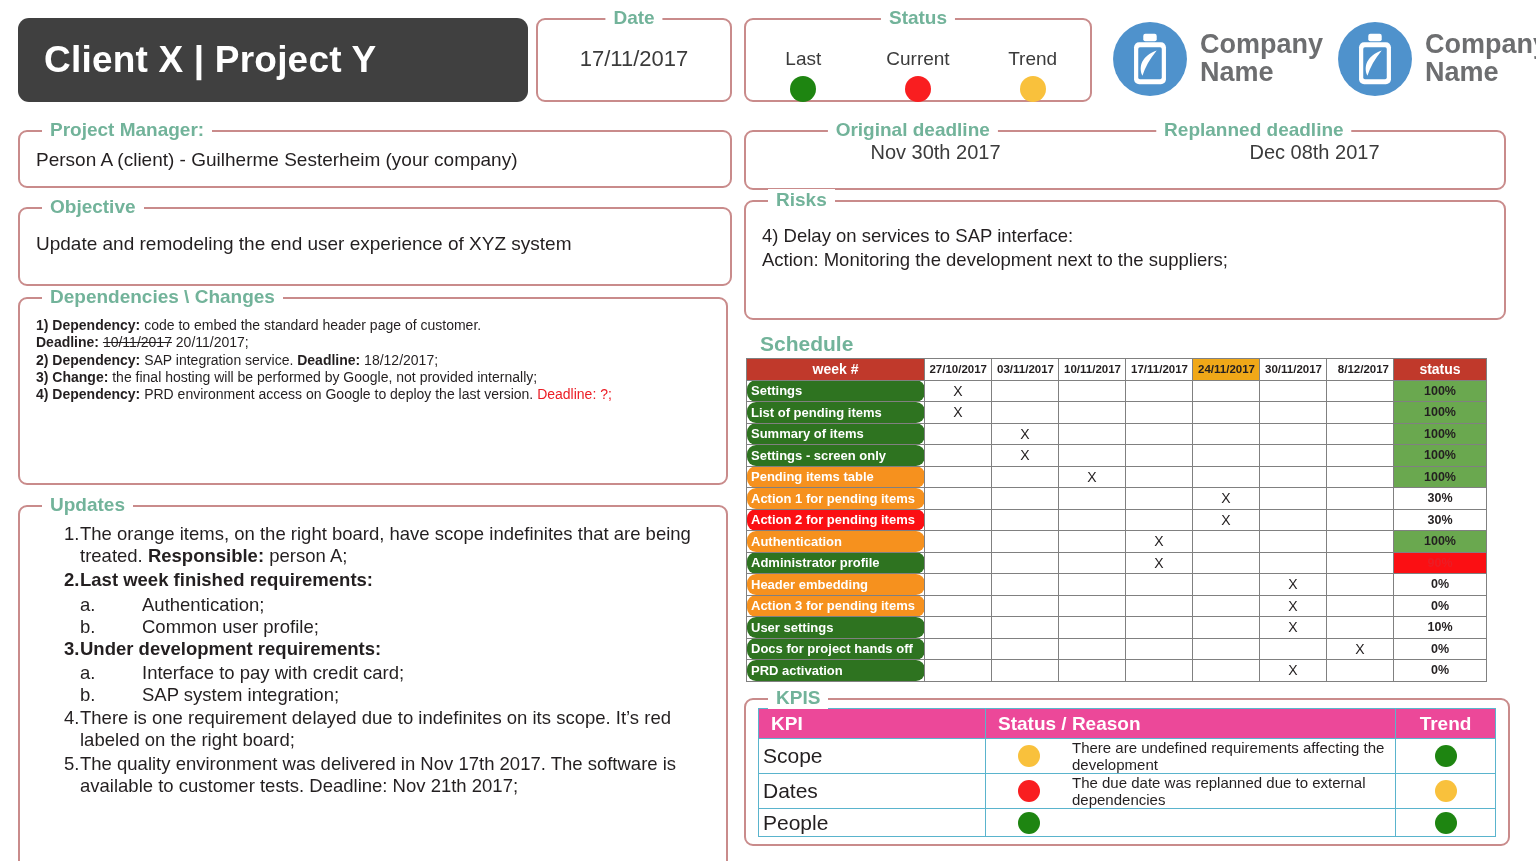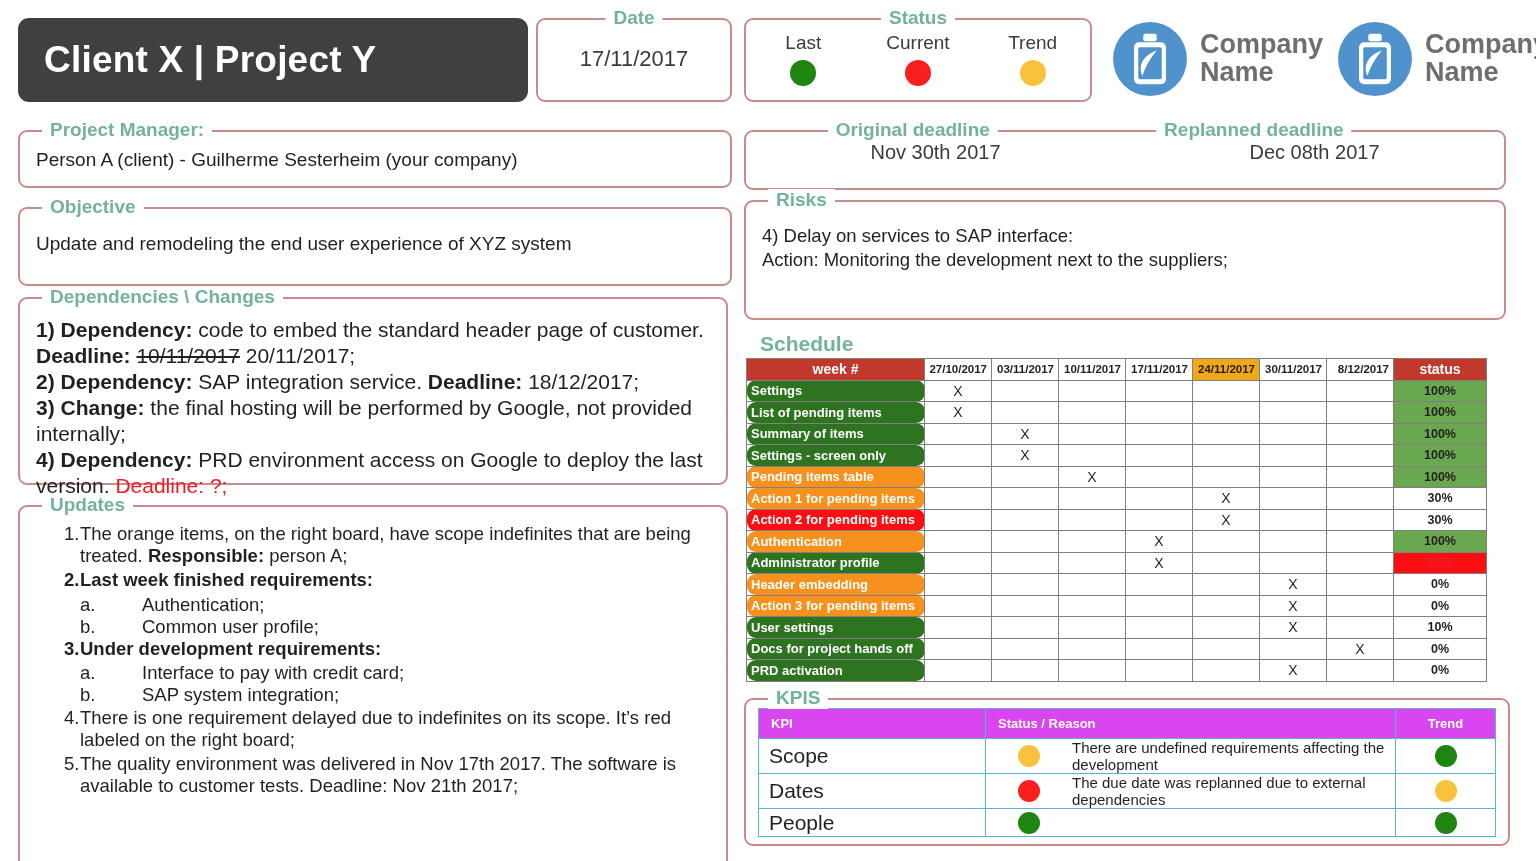--- a/index.html
+++ b/index.html
@@ -48,21 +48,21 @@
   
   #date-box { left: 536px; top: 18px; width: 196px; height: 84px; }
   #date-box .val {
     text-align: center; font-size: 22px; margin-top: 26px; color: #3b3b3b;
   }
 
   
   #status-box { left: 744px; top: 18px; width: 348px; height: 84px; }
   #status-box .cols { display: flex; justify-content: space-around; margin-top: 12px; }
   #status-box .col { text-align: center; width: 33%; }
-  #status-box .lbl { font-size: 19px; color: #3b3b3b; margin-bottom: 6px; }
+  #status-box .lbl { font-size: 19px; color: #3b3b3b; margin-bottom: 6px; margin-top: 16px; }
   .dot { width: 26px; height: 26px; border-radius: 50%; display: inline-block; }
 
   
   #logos {
     position: absolute; left: 1108px; top: 14px;
     width: 412px; height: 90px;
     display: flex; align-items: center; gap: 10px;
   }
   .logo { display: flex; align-items: center; gap: 8px; }
   .logo .mark { width: 84px; height: 84px; flex: 0 0 84px; }
@@ -72,21 +72,21 @@
   }
 
   
   #pm-box { left: 18px; top: 130px; width: 714px; height: 58px; }
   #pm-box .body { padding-top: 17px; font-size: 19px; }
 
   #obj-box { left: 18px; top: 207px; width: 714px; height: 79px; }
   #obj-box .body { padding-top: 24px; font-size: 19px; }
 
   #dep-box { left: 18px; top: 297px; width: 710px; height: 188px; }
-  #dep-box .body { padding-top: 18px; font-size: 21px; line-height: 1.24; }
+  #dep-box .body { padding-top: 18px; font-size: 14px; line-height: 1.24; }
   #dep-box b { font-weight: bold; }
   .strike { text-decoration: line-through; }
   .red { color: #ec1c24; }
 
   #upd-box { left: 18px; top: 505px; width: 710px; height: 396px; }
   #upd-box .body { padding: 16px 16px 0 14px; font-size: 18.5px; line-height: 1.2; }
   .ol1 { list-style: none; }
   .ol1 > li { display: flex; margin-bottom: 2px; }
   .ol1 > li > .num { width: 46px; flex: 0 0 46px; text-align: left; padding-left: 30px; }
   .ol1 > li > .txt { flex: 1; }
@@ -147,25 +147,25 @@
 
   #kpi-box { left: 744px; top: 698px; width: 766px; height: 148px; }
   #kpi-table {
     width: 100%;
     border-collapse: collapse;
     margin-top: 8px;
     font-size: 15px;
   }
   #kpi-table th, #kpi-table td { border: 1px solid #5ab4cd; padding: 0; height: 28px; }
   #kpi-table thead th {
-    background: #d946ef; color: #fff; font-weight: bold; font-size: 13px; text-align: left;
+    background: #ec4899; color: #fff; font-weight: bold; font-size: 19px; text-align: left;
     padding-left: 12px; height: 30px;
   }
   #kpi-table thead th.trend-h { text-align: center; padding-left: 0; }
-  #kpi-table td.kpi-name { font-size: 21px; padding-left: 10px; }
+  #kpi-table td.kpi-name { font-size: 21px; padding-left: 4px; }
   #kpi-table td.kpi-status { width: 410px; }
   #kpi-table .statwrap { display: flex; align-items: center; }
   #kpi-table .statwrap .dotcell { width: 86px; text-align: center; flex: 0 0 86px; }
   #kpi-table .statwrap .reason { font-size: 15px; color: #231f20; }
   #kpi-table td.kpi-trend { width: 100px; text-align: center; }
   .dot20 { width: 22px; height: 22px; border-radius: 50%; display: inline-block; vertical-align: middle; }
 </style>
 </head>
 <body>
 

